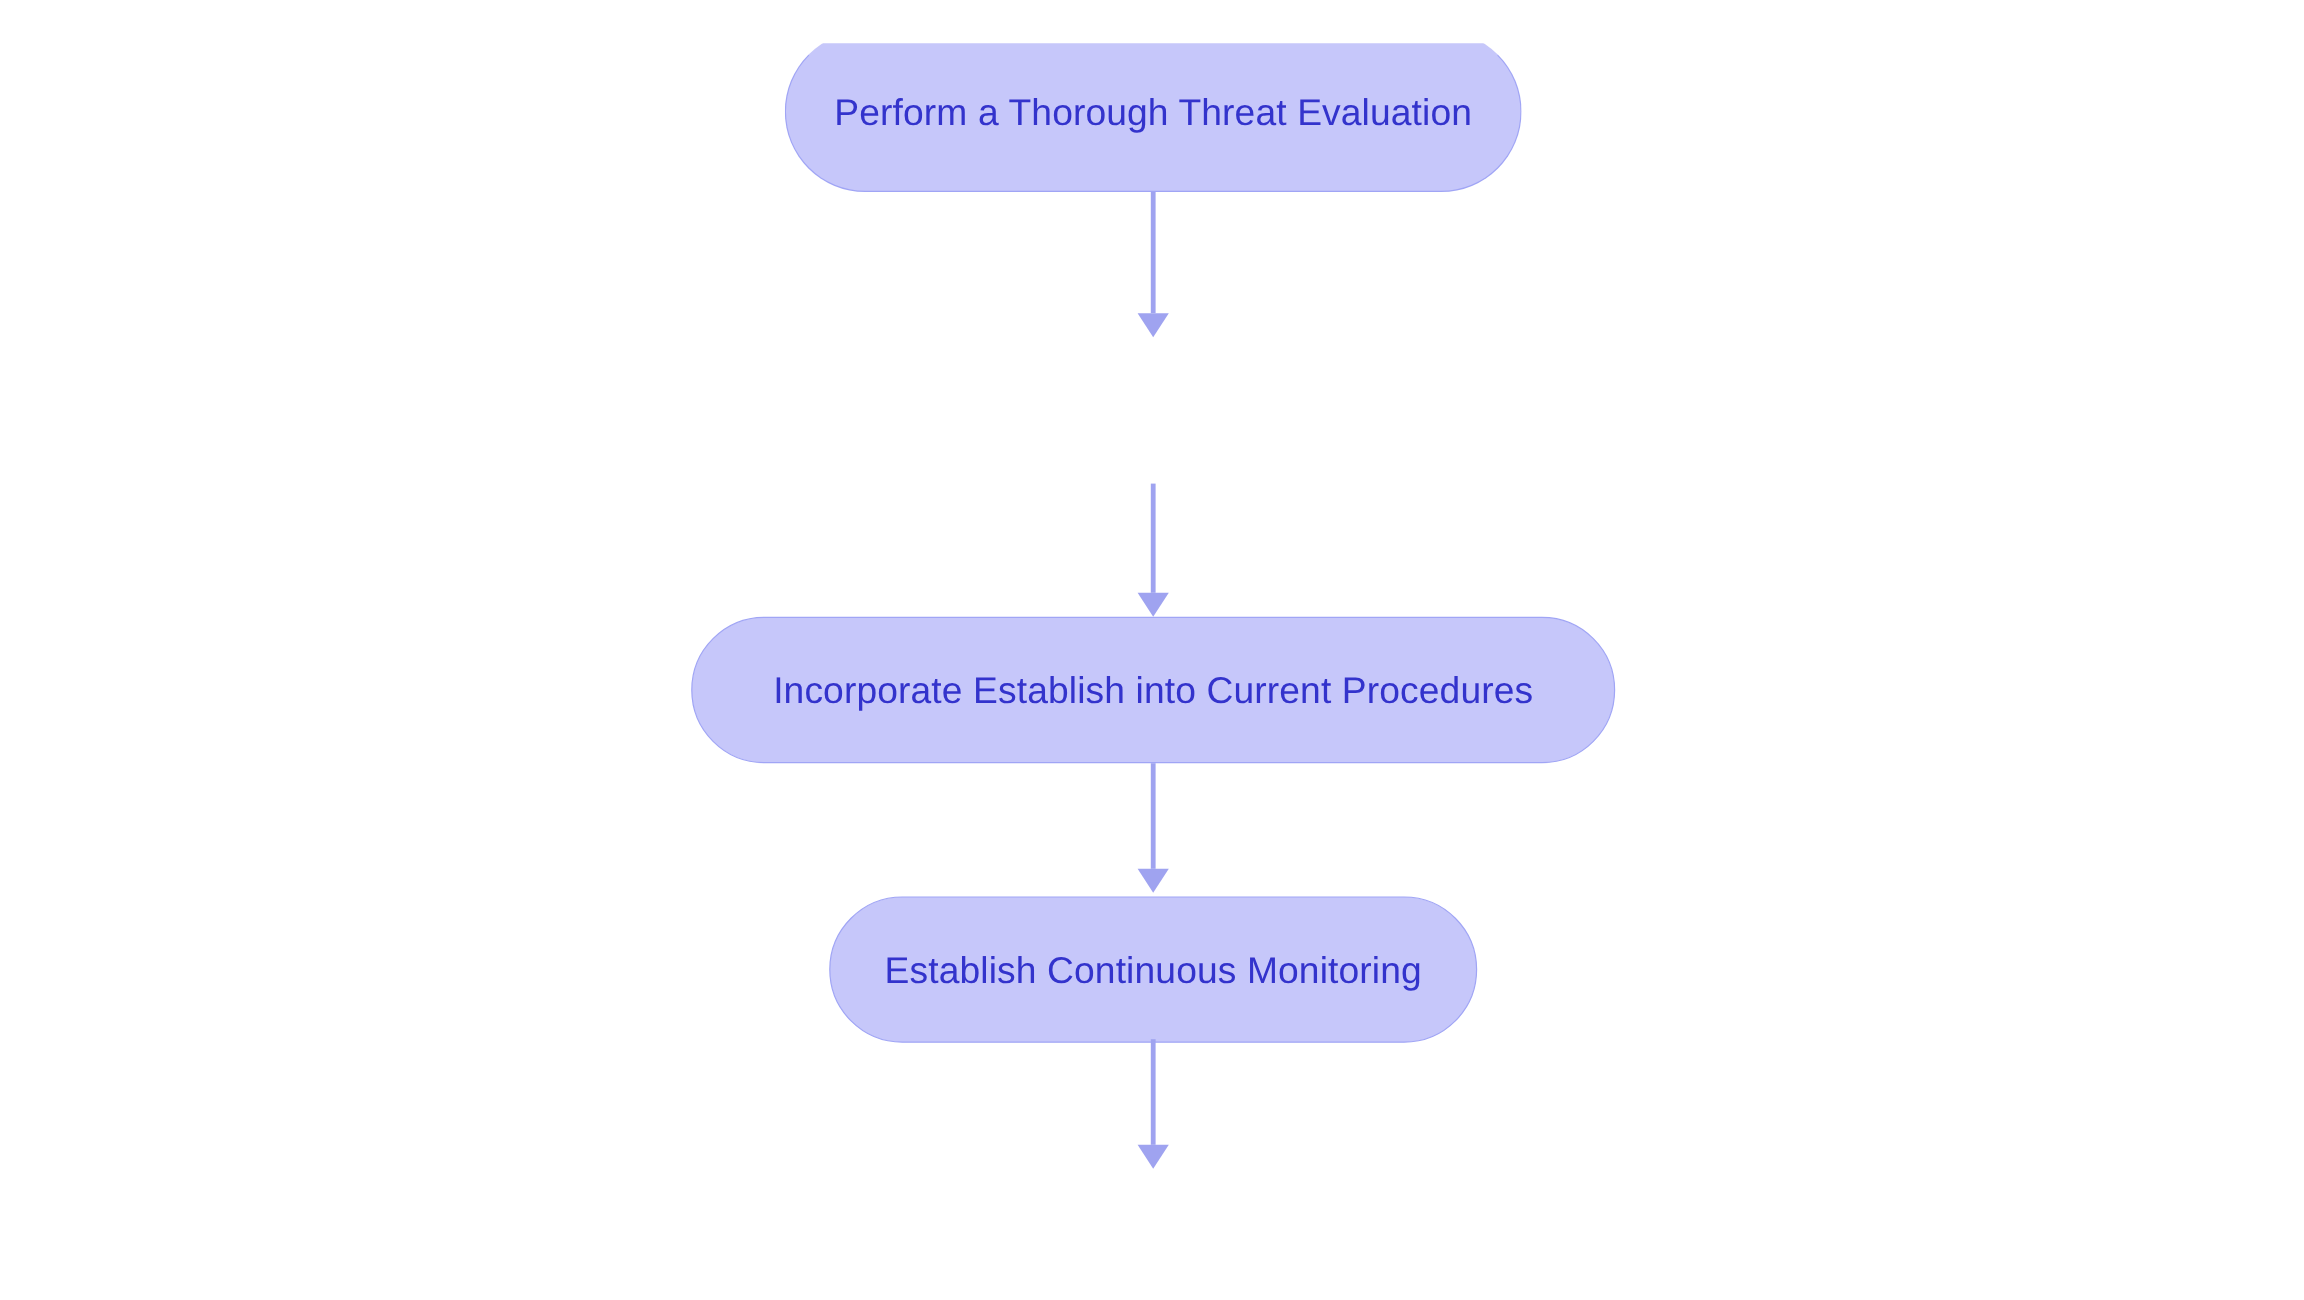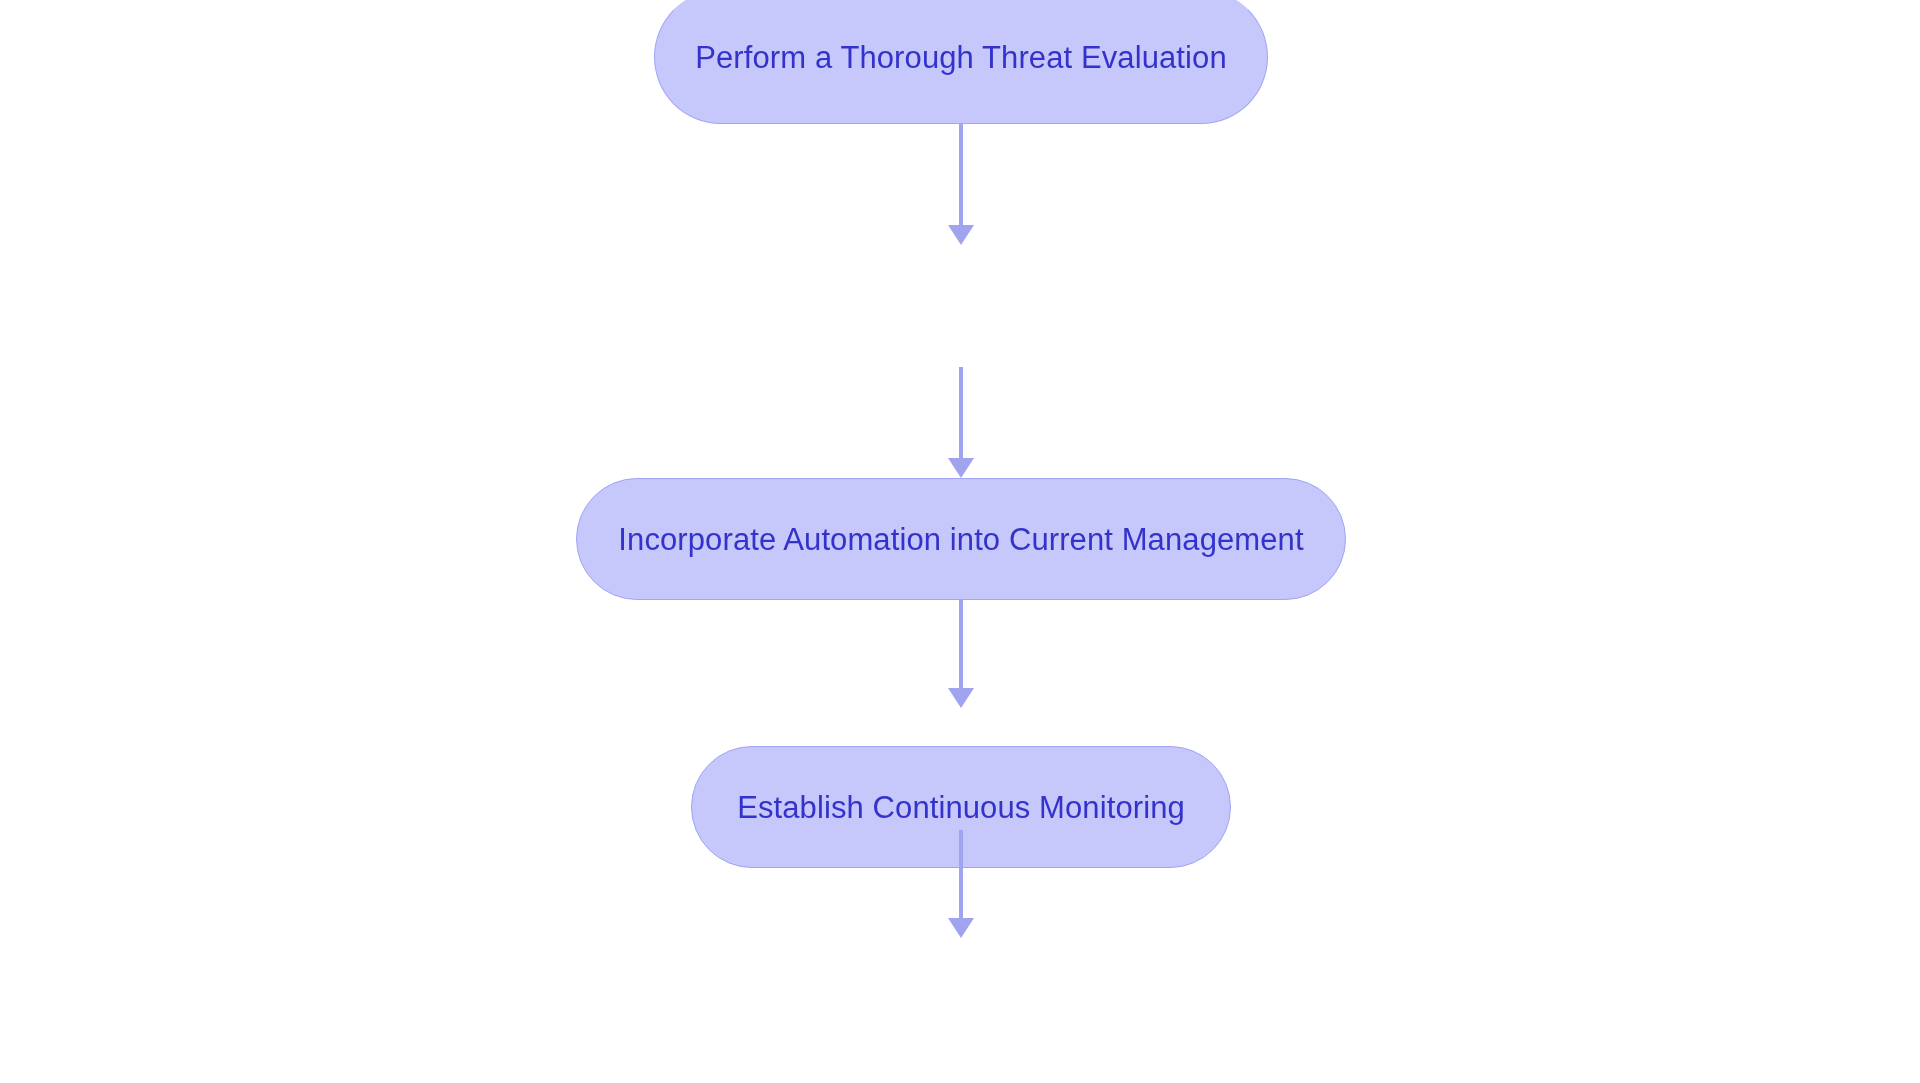--- a/index.html
+++ b/index.html
@@ -10,20 +10,21 @@
   }
   body {
     font-family: "Liberation Sans", sans-serif;
   }
   #canvas {
     position: relative;
     width: 1920px;
     height: 1015px;
     background: #ffffff;
     overflow: hidden;
+    margin-top: 36px;
   }
   .flow-column {
     position: absolute;
     left: 0;
     top: 0;
     width: 1920px;
     height: 1083px;
   }
   
   .node {
@@ -45,21 +46,21 @@
     font-size: 31px;
     font-weight: 400;
     letter-spacing: 0.1px;
     white-space: nowrap;
     line-height: 1;
   }
   
   .node-1 { width: 614px; top: -10px;  height: 134px; border-top-color: transparent; }
   .node-2 { width: 600px; top: 245px;  }
   .node-3 { width: 770px; top: 478px;  }
-  .node-4 { width: 540px; top: 746px;  }
+  .node-4 { width: 540px; top: 711px;  }
   .node-5 { width: 874px; top: 938px;  height: 134px; }
 
   
   .connector {
     position: absolute;
     left: 961px;
     transform: translateX(-50%);
     width: 26px;
   }
   .connector .line {
@@ -105,21 +106,21 @@
       <div class="head"></div>
     </div>
 
 
     <div class="connector conn-2">
       <div class="line"></div>
       <div class="head"></div>
     </div>
 
     <div class="node node-3">
-      <span class="node-label">Incorporate Automation into Current Management</span>
+      <span class="node-label">Incorporate Establish into Current Procedures</span>
     </div>
 
     <div class="connector conn-3">
       <div class="line"></div>
       <div class="head"></div>
     </div>
 
     <div class="node node-4">
       <span class="node-label">Establish Continuous Monitoring</span>
     </div>

